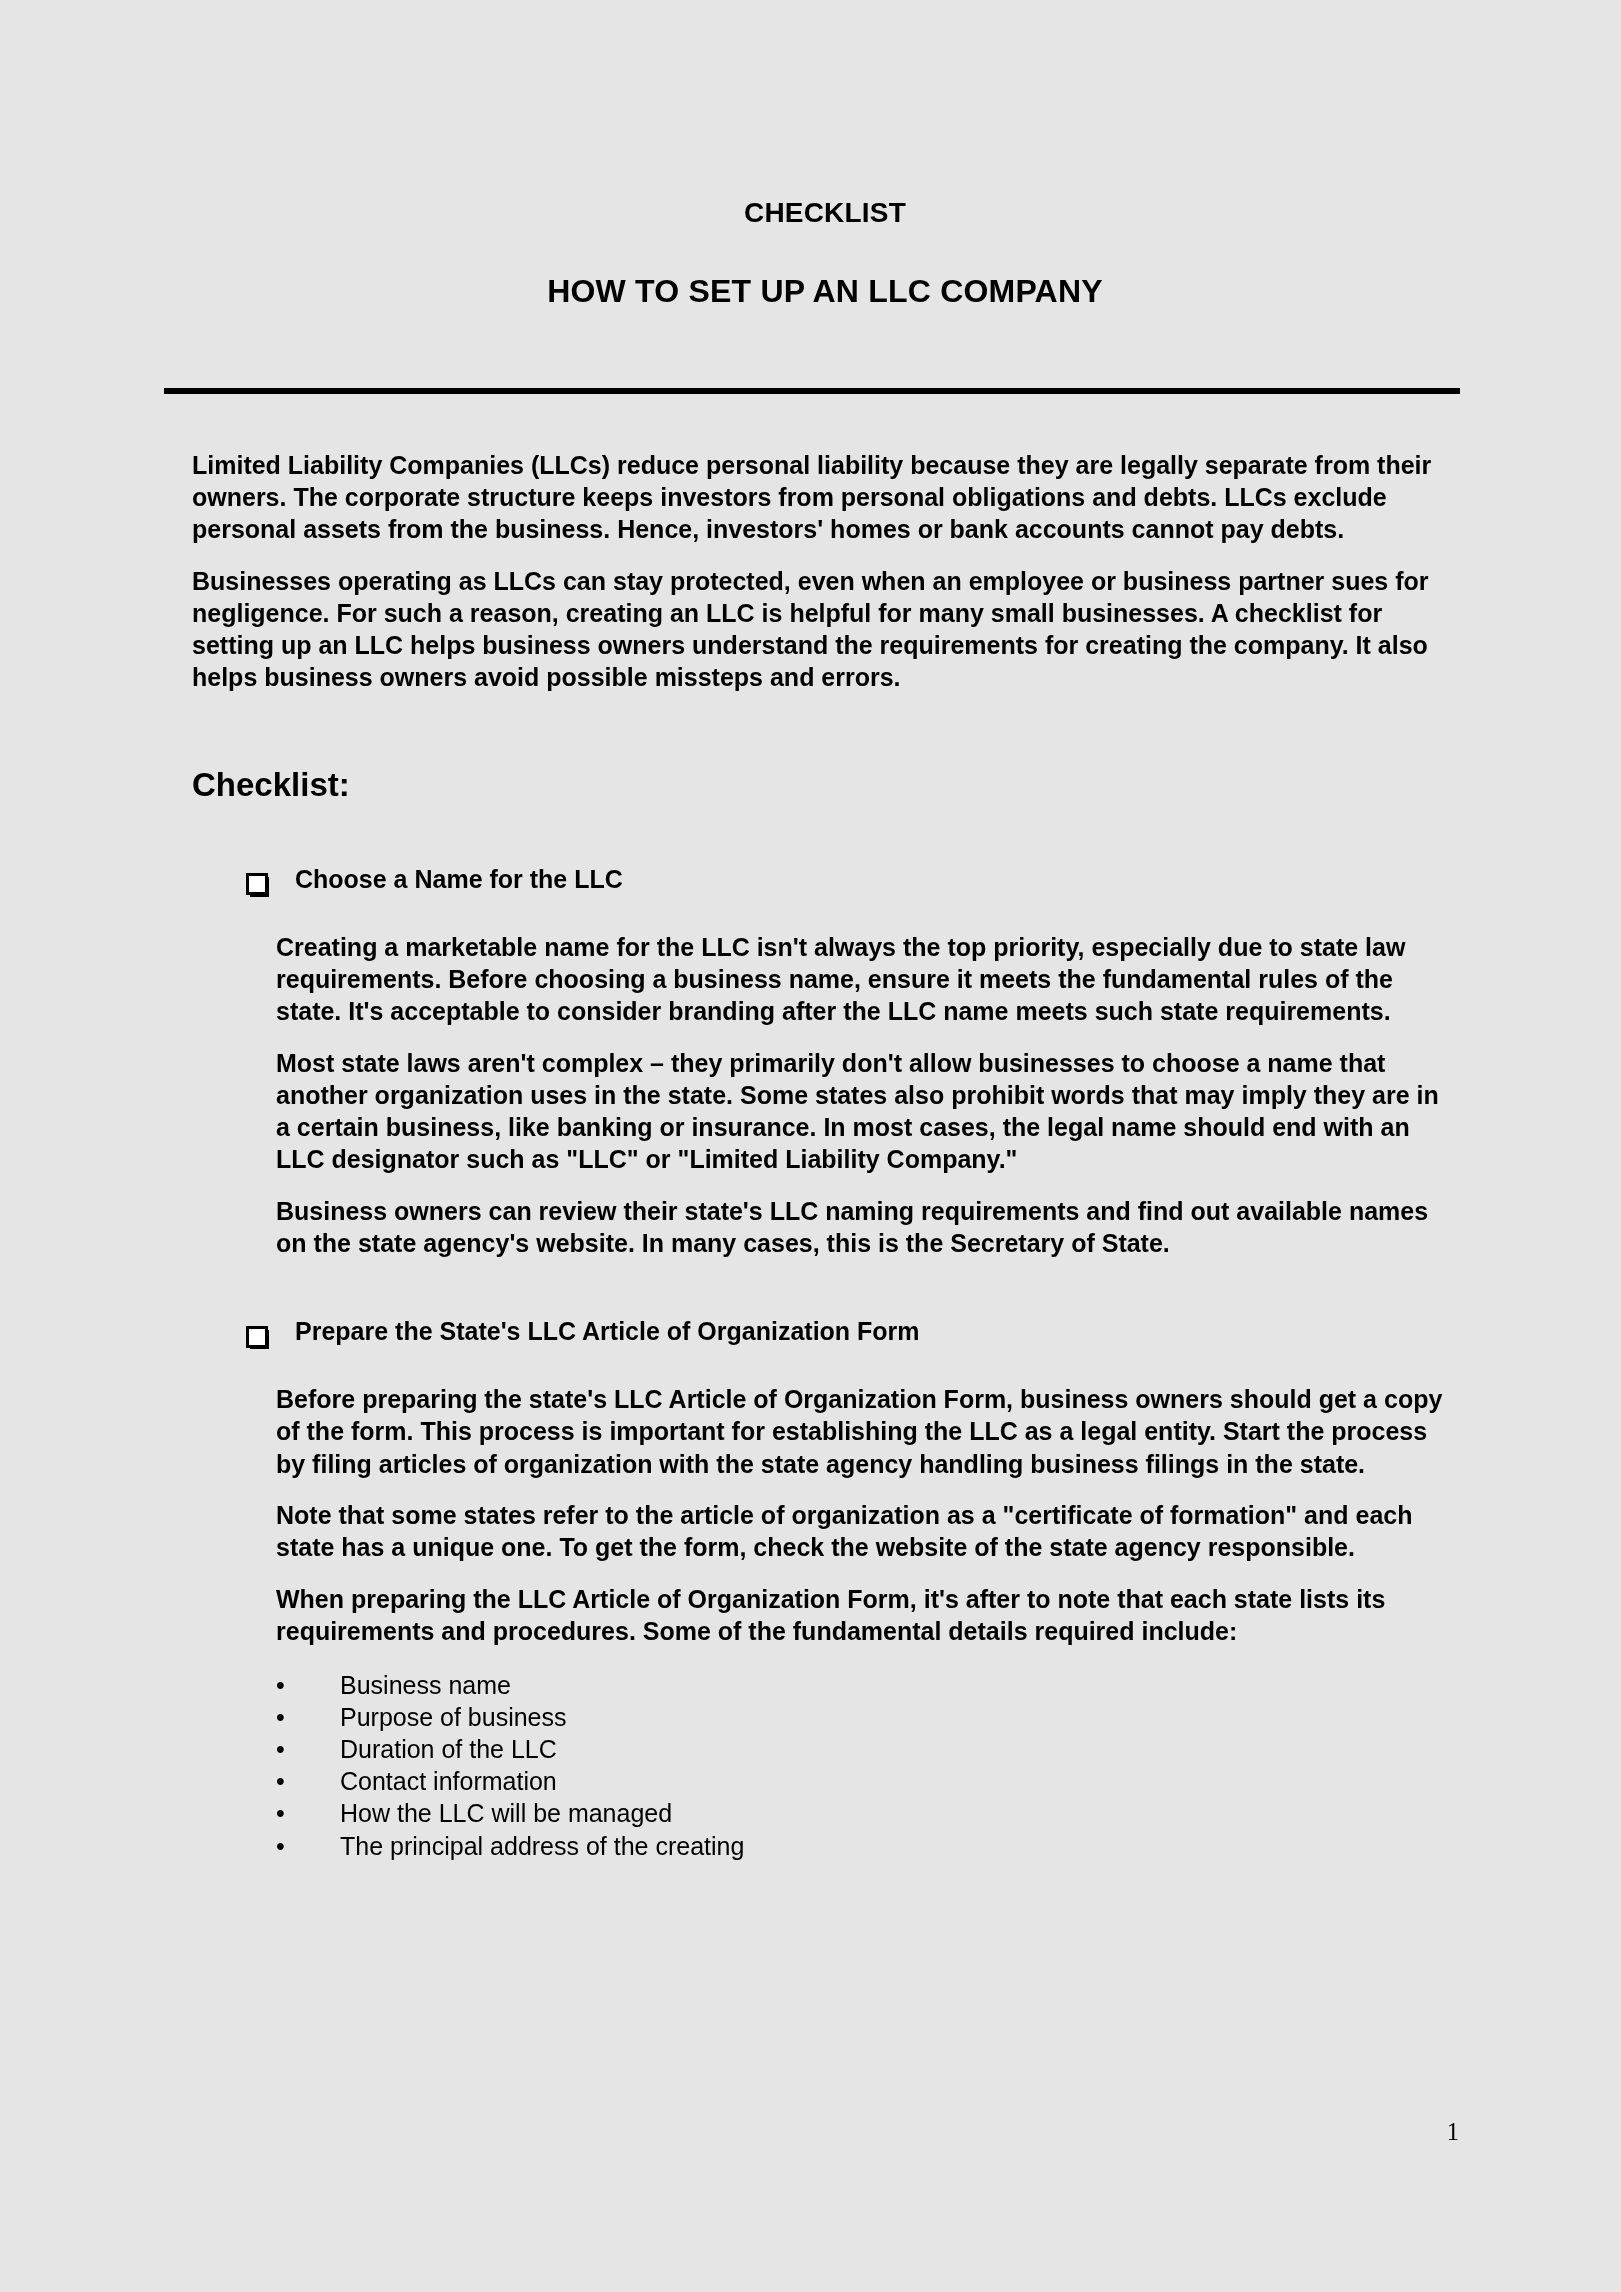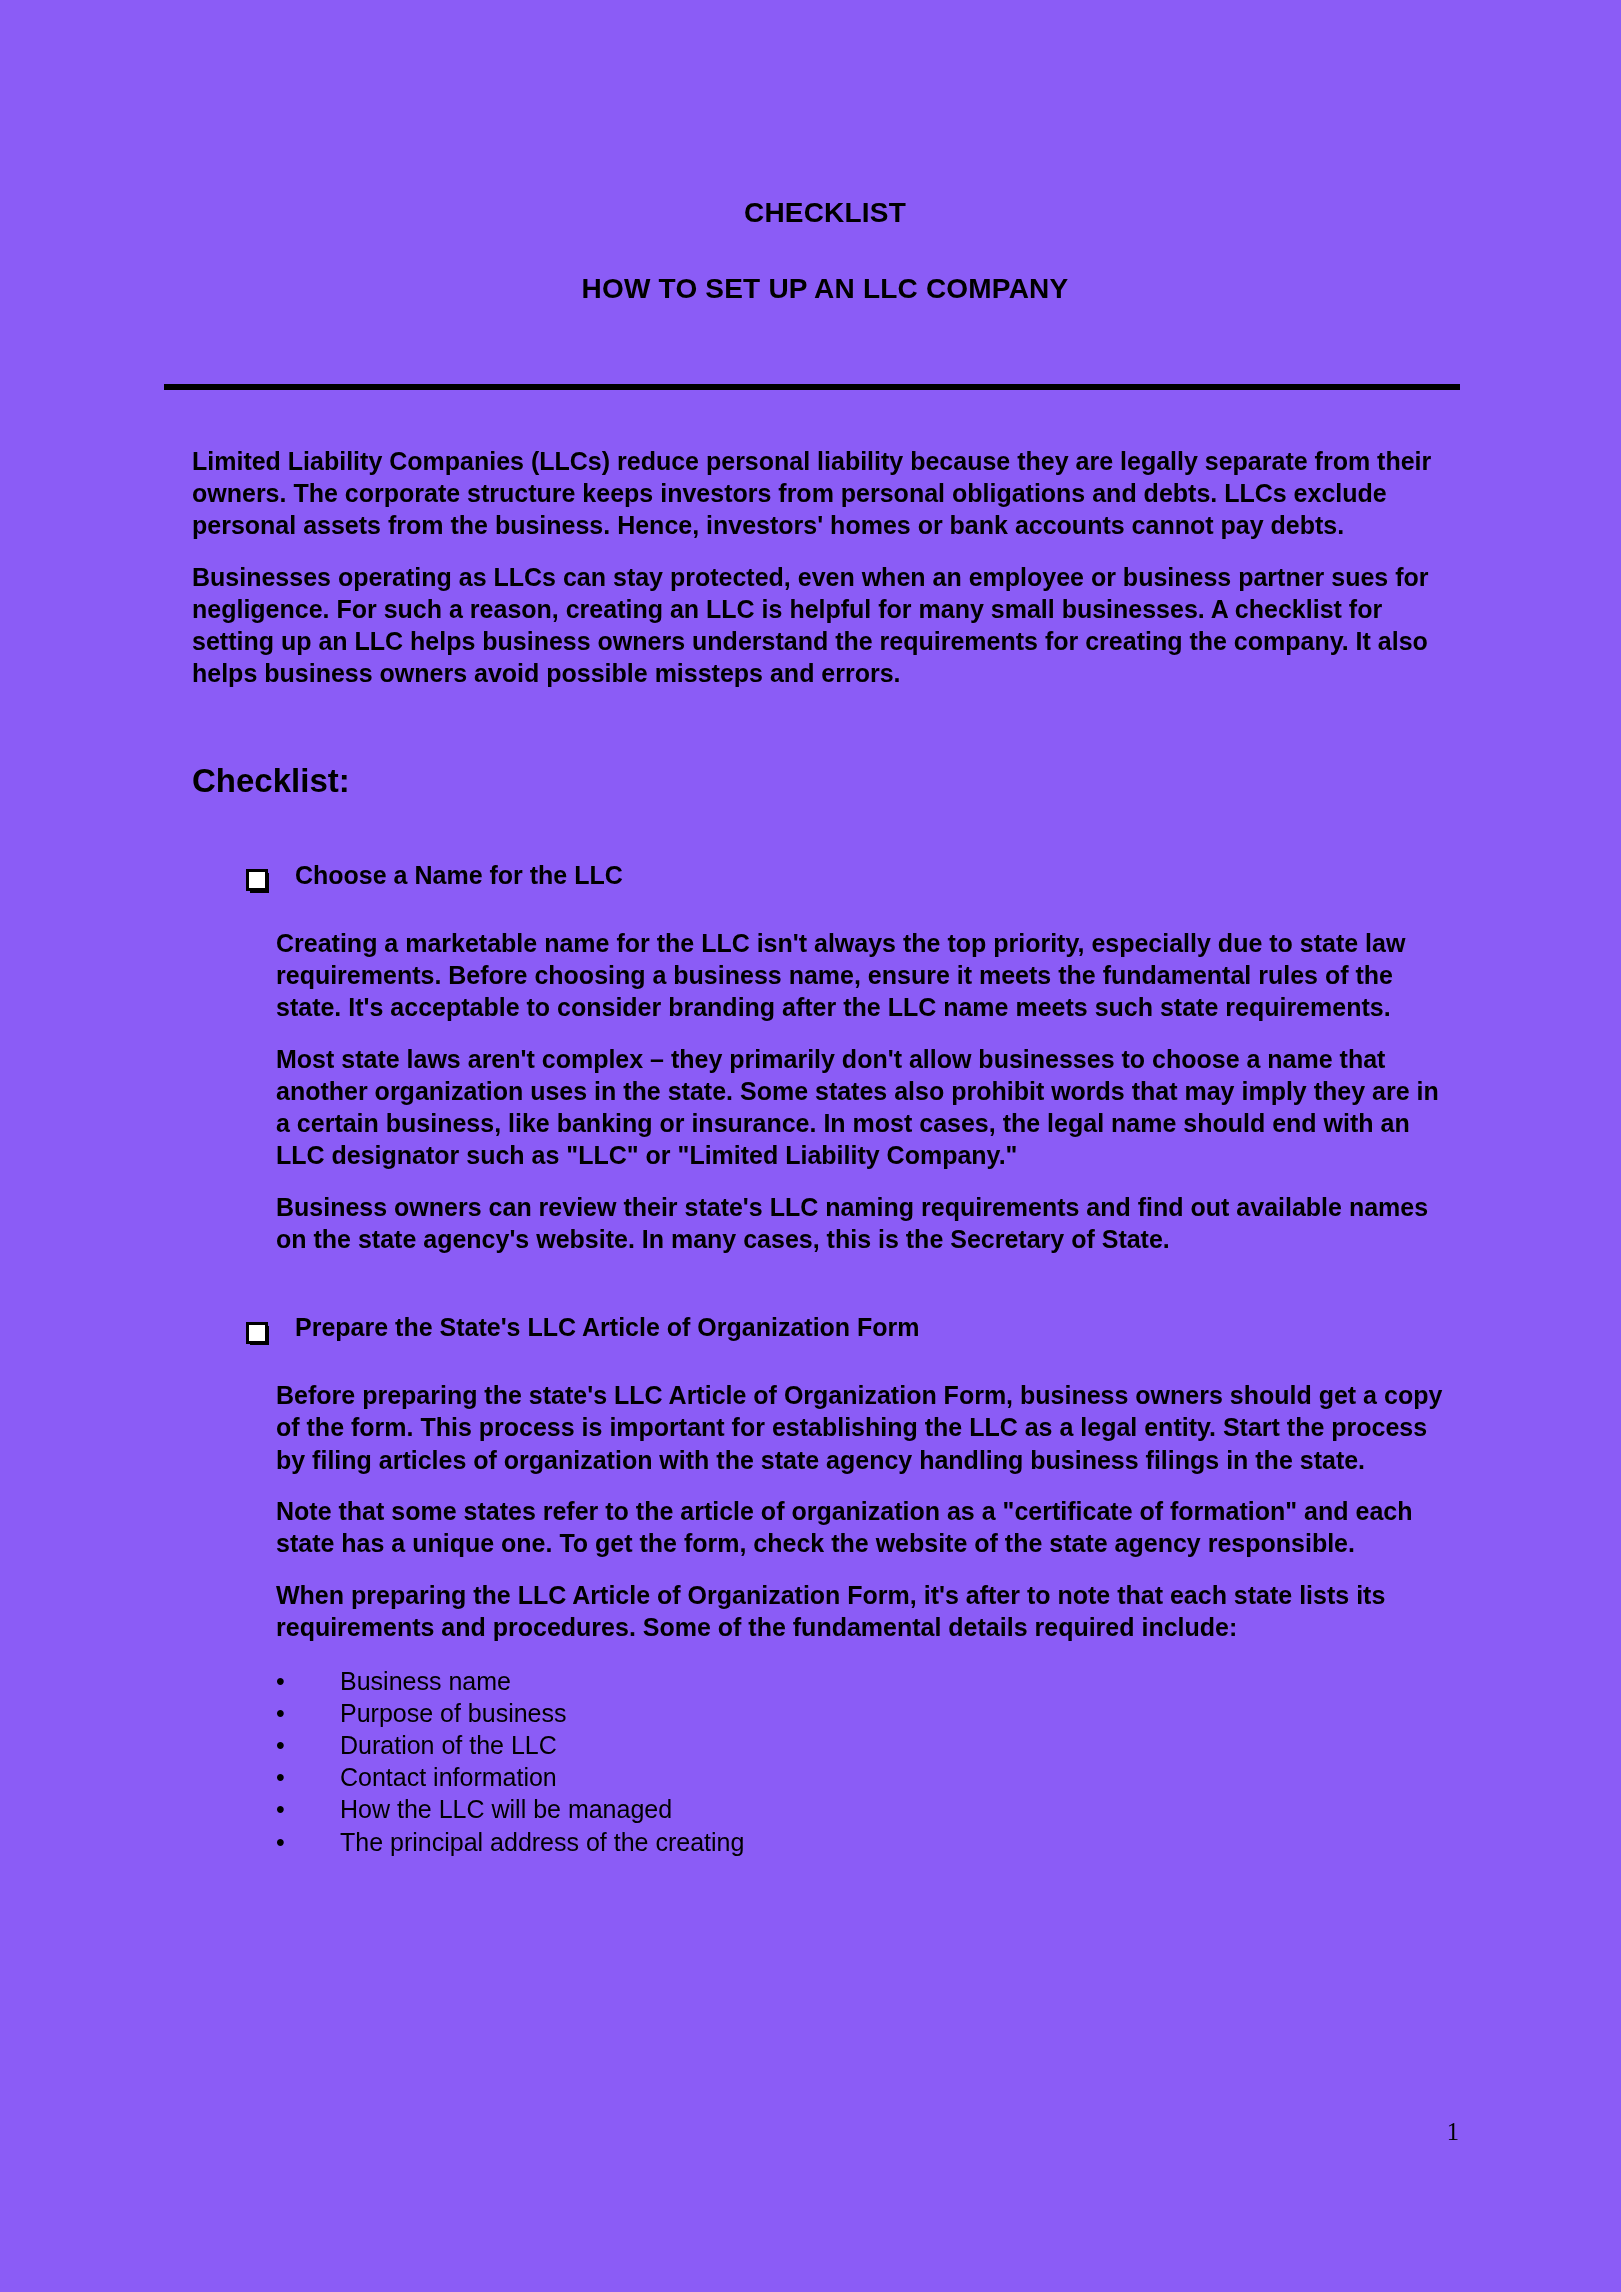--- a/index.html
+++ b/index.html
@@ -8,21 +8,21 @@
     background: #ffffff;
   }
   body {
     font-family: "Liberation Sans", sans-serif;
     color: #000000;
   }
   .page {
     position: relative;
     width: 1621px;
     height: 2293px;
-    background: #8b5cf6;
+    background: #e5e5e5;
     box-sizing: border-box;
     padding: 0;
     overflow: hidden;
   }
   .content {
     position: absolute;
     left: 192px;
     top: 0;
     width: 1266px;
   }
@@ -31,21 +31,21 @@
   .doc-title {
     font-size: 28px;
     font-weight: bold;
     text-align: center;
     letter-spacing: 0.2px;
     margin: 0;
     padding-top: 199px;
     line-height: 1.0;
   }
   .doc-subtitle {
-    font-size: 28px;
+    font-size: 32px;
     font-weight: bold;
     text-align: center;
     letter-spacing: 0.2px;
     margin: 0;
     padding-top: 48px;
     line-height: 1.0;
   }
 
   
   .hrule-wrap {

